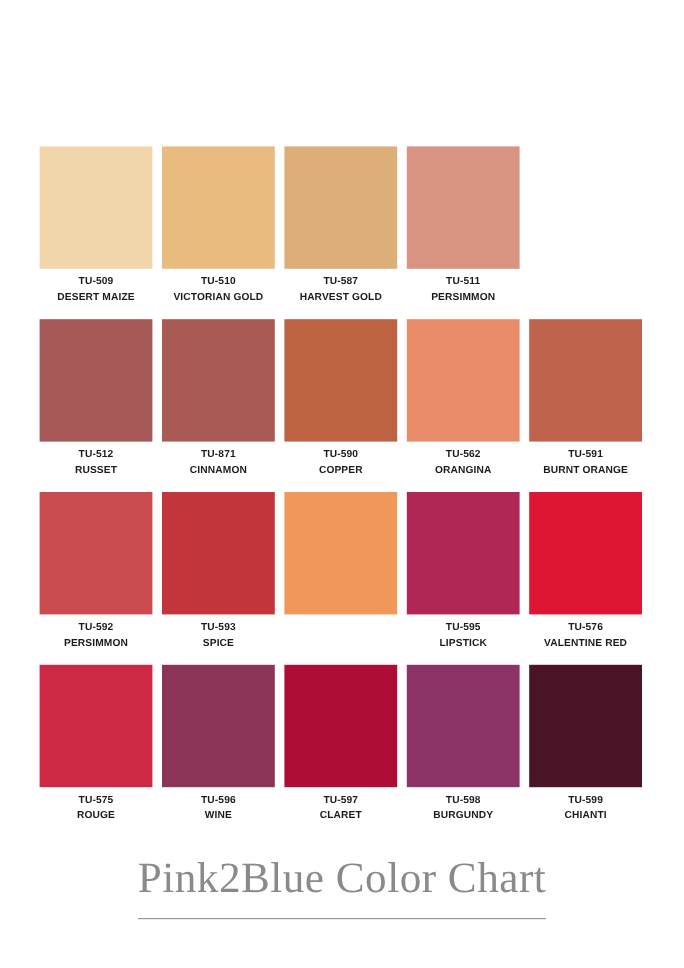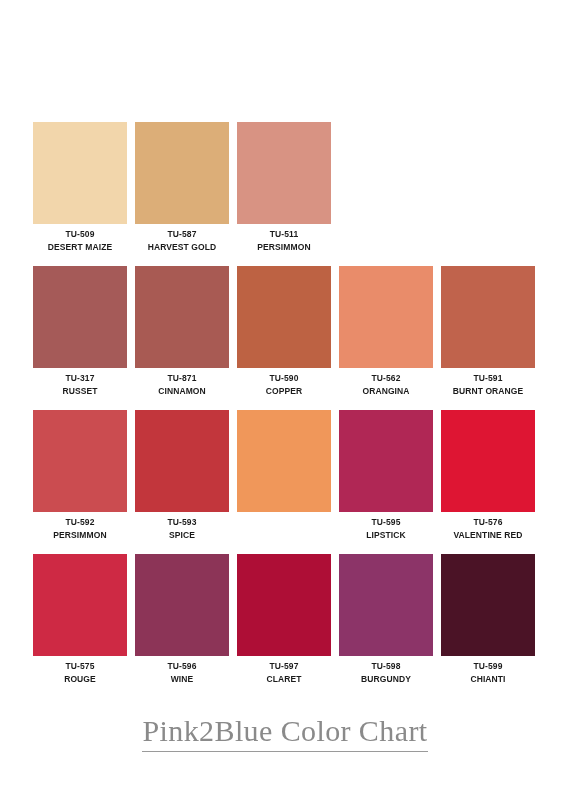--- a/index.html
+++ b/index.html
@@ -77,65 +77,72 @@
     position: absolute;
     left: 0;
     top: 714px;
     width: 570px;
     text-align: center;
   }
 
   .chart-title {
     display: inline-block;
     font-family: "Liberation Serif", serif;
-    font-size: 30px;
+    font-size: 36px;
     font-weight: normal;
     color: #8a8a8a;
     letter-spacing: 0.4px;
     border-bottom: 1.5px solid #9a9a9a;
-    padding-bottom: 3px;
+    padding-bottom: 17px;
     line-height: 34px;
   }
 </style>
 </head>
 <body>
 
 <div class="chart-page">
 
   <div class="swatch-grid">
 
     <div class="swatch-row">
       <div class="swatch-cell">
         <span class="swatch-chip" style="background-color: rgb(242, 214, 171);"></span>
         <span class="swatch-labels">
           <span class="swatch-code">TU-509</span>
           <span class="swatch-name">DESERT MAIZE</span>
         </span>
       </div>
       <div class="swatch-cell">
+        <span class="swatch-chip" style="background-color: rgb(232, 188, 126);"></span>
+        <span class="swatch-labels">
+          <span class="swatch-code">TU-510</span>
+          <span class="swatch-name">VICTORIAN GOLD</span>
+        </span>
+      </div>
+      <div class="swatch-cell">
         <span class="swatch-chip" style="background-color: rgb(220, 174, 120);"></span>
         <span class="swatch-labels">
           <span class="swatch-code">TU-587</span>
           <span class="swatch-name">HARVEST GOLD</span>
         </span>
       </div>
       <div class="swatch-cell">
         <span class="swatch-chip" style="background-color: rgb(216, 147, 131);"></span>
         <span class="swatch-labels">
           <span class="swatch-code">TU-511</span>
           <span class="swatch-name">PERSIMMON</span>
         </span>
       </div>
     </div>
 
     <div class="swatch-row">
       <div class="swatch-cell">
         <span class="swatch-chip" style="background-color: rgb(165, 90, 88);"></span>
         <span class="swatch-labels">
-          <span class="swatch-code">TU-317</span>
+          <span class="swatch-code">TU-512</span>
           <span class="swatch-name">RUSSET</span>
         </span>
       </div>
       <div class="swatch-cell">
         <span class="swatch-chip" style="background-color: rgb(168, 90, 83);"></span>
         <span class="swatch-labels">
           <span class="swatch-code">TU-871</span>
           <span class="swatch-name">CINNAMON</span>
         </span>
       </div>

